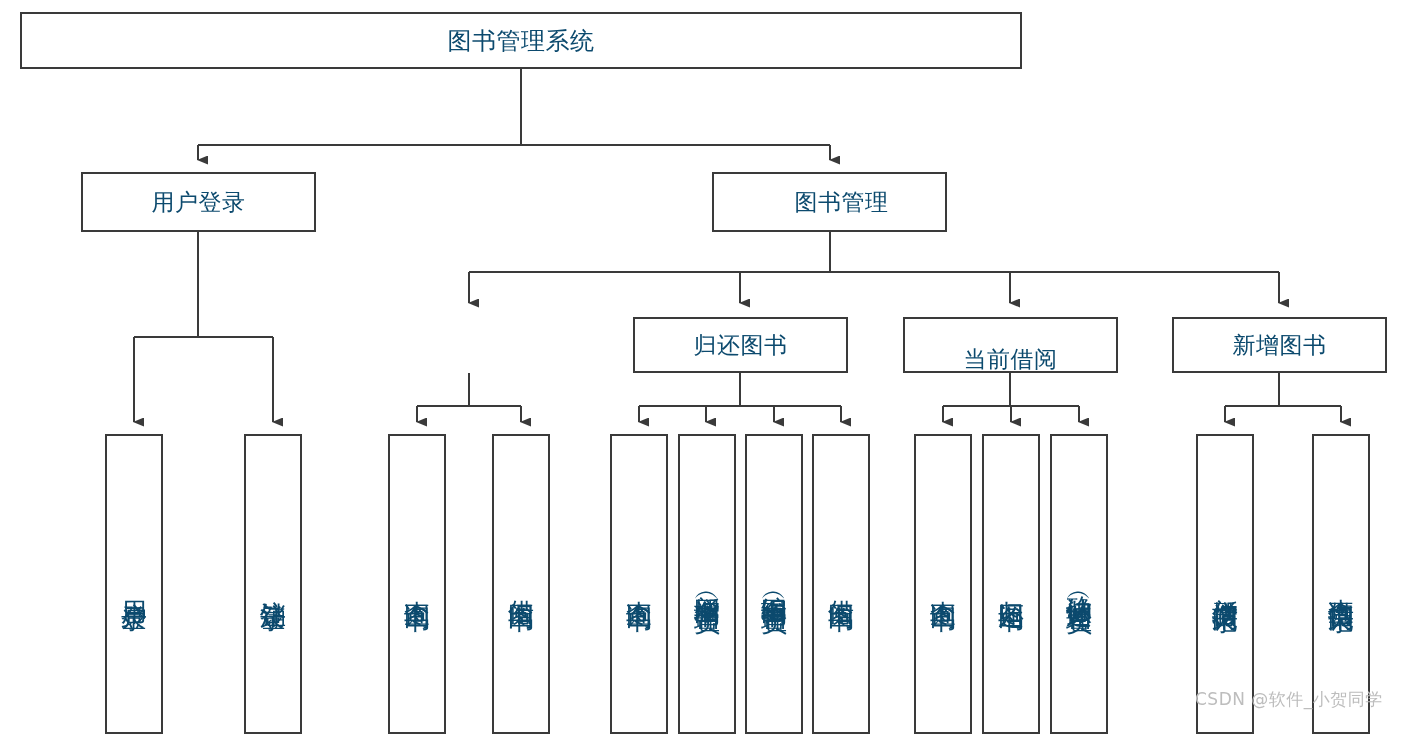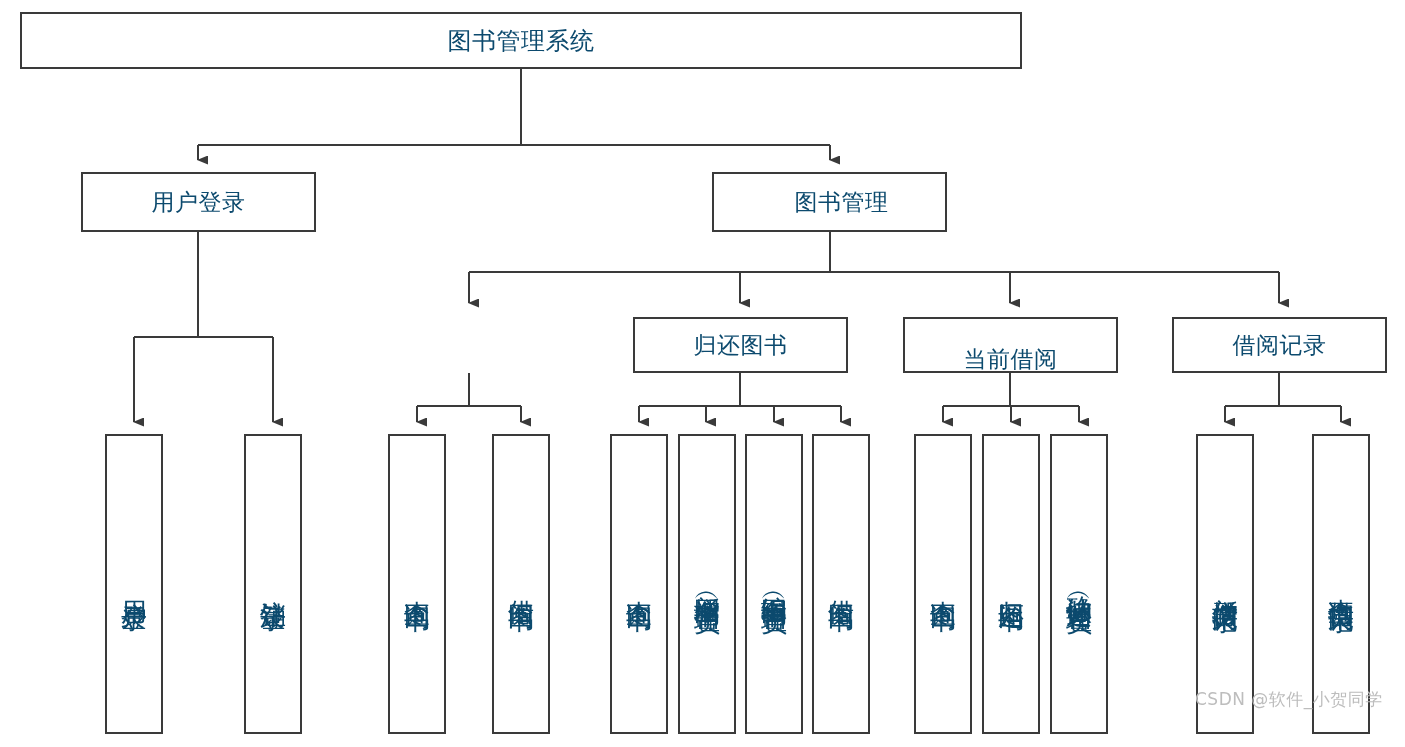--- a/index.html
+++ b/index.html
@@ -144,21 +144,21 @@
 
   <div class="node horizontal" style="left:633px; top:317px; width:215px; height:56px;">
     <span class="node-label">归还图书</span>
   </div>
 
   <div class="node horizontal" style="left:903px; top:317px; width:215px; height:56px;align-items:flex-end;">
     <span class="node-label">当前借阅</span>
   </div>
 
   <div class="node horizontal" style="left:1172px; top:317px; width:215px; height:56px;">
-    <span class="node-label">借阅记录</span>
+    <span class="node-label">新增图书</span>
   </div>
 
   <div class="node vertical" style="left:105px; top:434px; width:58px; height:300px;">
     <span class="node-label">用户登录</span>
   </div>
 
   <div class="node vertical" style="left:244px; top:434px; width:58px; height:300px;">
     <span class="node-label">注销登录</span>
   </div>
 

